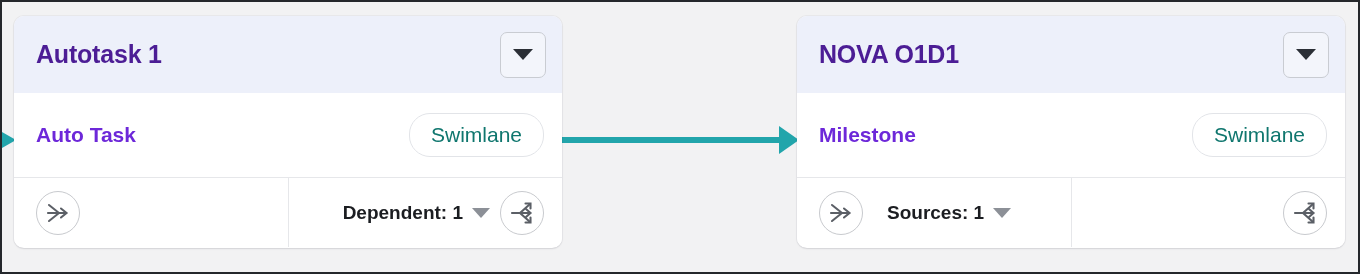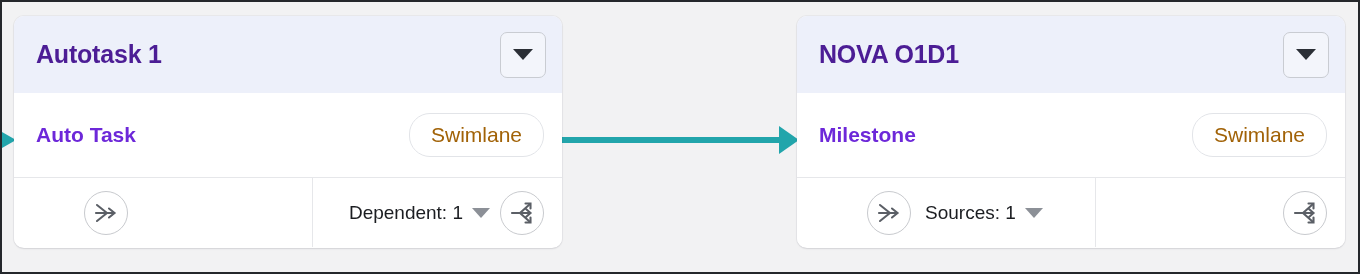--- a/index.html
+++ b/index.html
@@ -105,38 +105,38 @@
     flex: 0 0 auto;
     height: 42px;
     padding: 0 21px;
     border-radius: 21px;
     border: 1px solid #e2e4e8;
     background: #ffffff;
     display: flex;
     align-items: center;
     justify-content: center;
     font-size: 21px;
-    color: #a16207;
+    color: #0f766e;
     white-space: nowrap;
     cursor: pointer;
   }
 
   .card-footer {
     display: flex;
     height: 69px;
     background: #ffffff;
   }
   .footer-cell {
     flex: 1 1 50%;
     display: flex;
     align-items: center;
     box-sizing: border-box;
     min-width: 0;
   }
-  .footer-cell.left  { padding: 0 0 0 22px; justify-content: flex-start; gap: 14px; margin-left: 48px; }
+  .footer-cell.left  { padding: 0 0 0 22px; justify-content: flex-start; gap: 24px; }
   .footer-cell.right { padding: 0 18px 0 0; justify-content: flex-end; gap: 10px; border-left: 1px solid #e6e7ea; }
 
   .icon-circle {
     flex: 0 0 auto;
     width: 42px;
     height: 42px;
     border-radius: 50%;
     border: 1px solid #c8cace;
     background: #ffffff;
     display: flex;
@@ -145,20 +145,21 @@
     cursor: pointer;
   }
   .icon-circle svg { display: block; }
 
   .count-group {
     display: flex;
     align-items: center;
     gap: 9px;
     cursor: pointer;
     white-space: nowrap;
+    font-weight: bold;
   }
   .count-text {
     font-size: 19px;
     color: #1b1d21;
   }
   .caret-small {
     width: 0; height: 0;
     border-left: 9px solid transparent;
     border-right: 9px solid transparent;
     border-top: 10px solid #8c9097;

